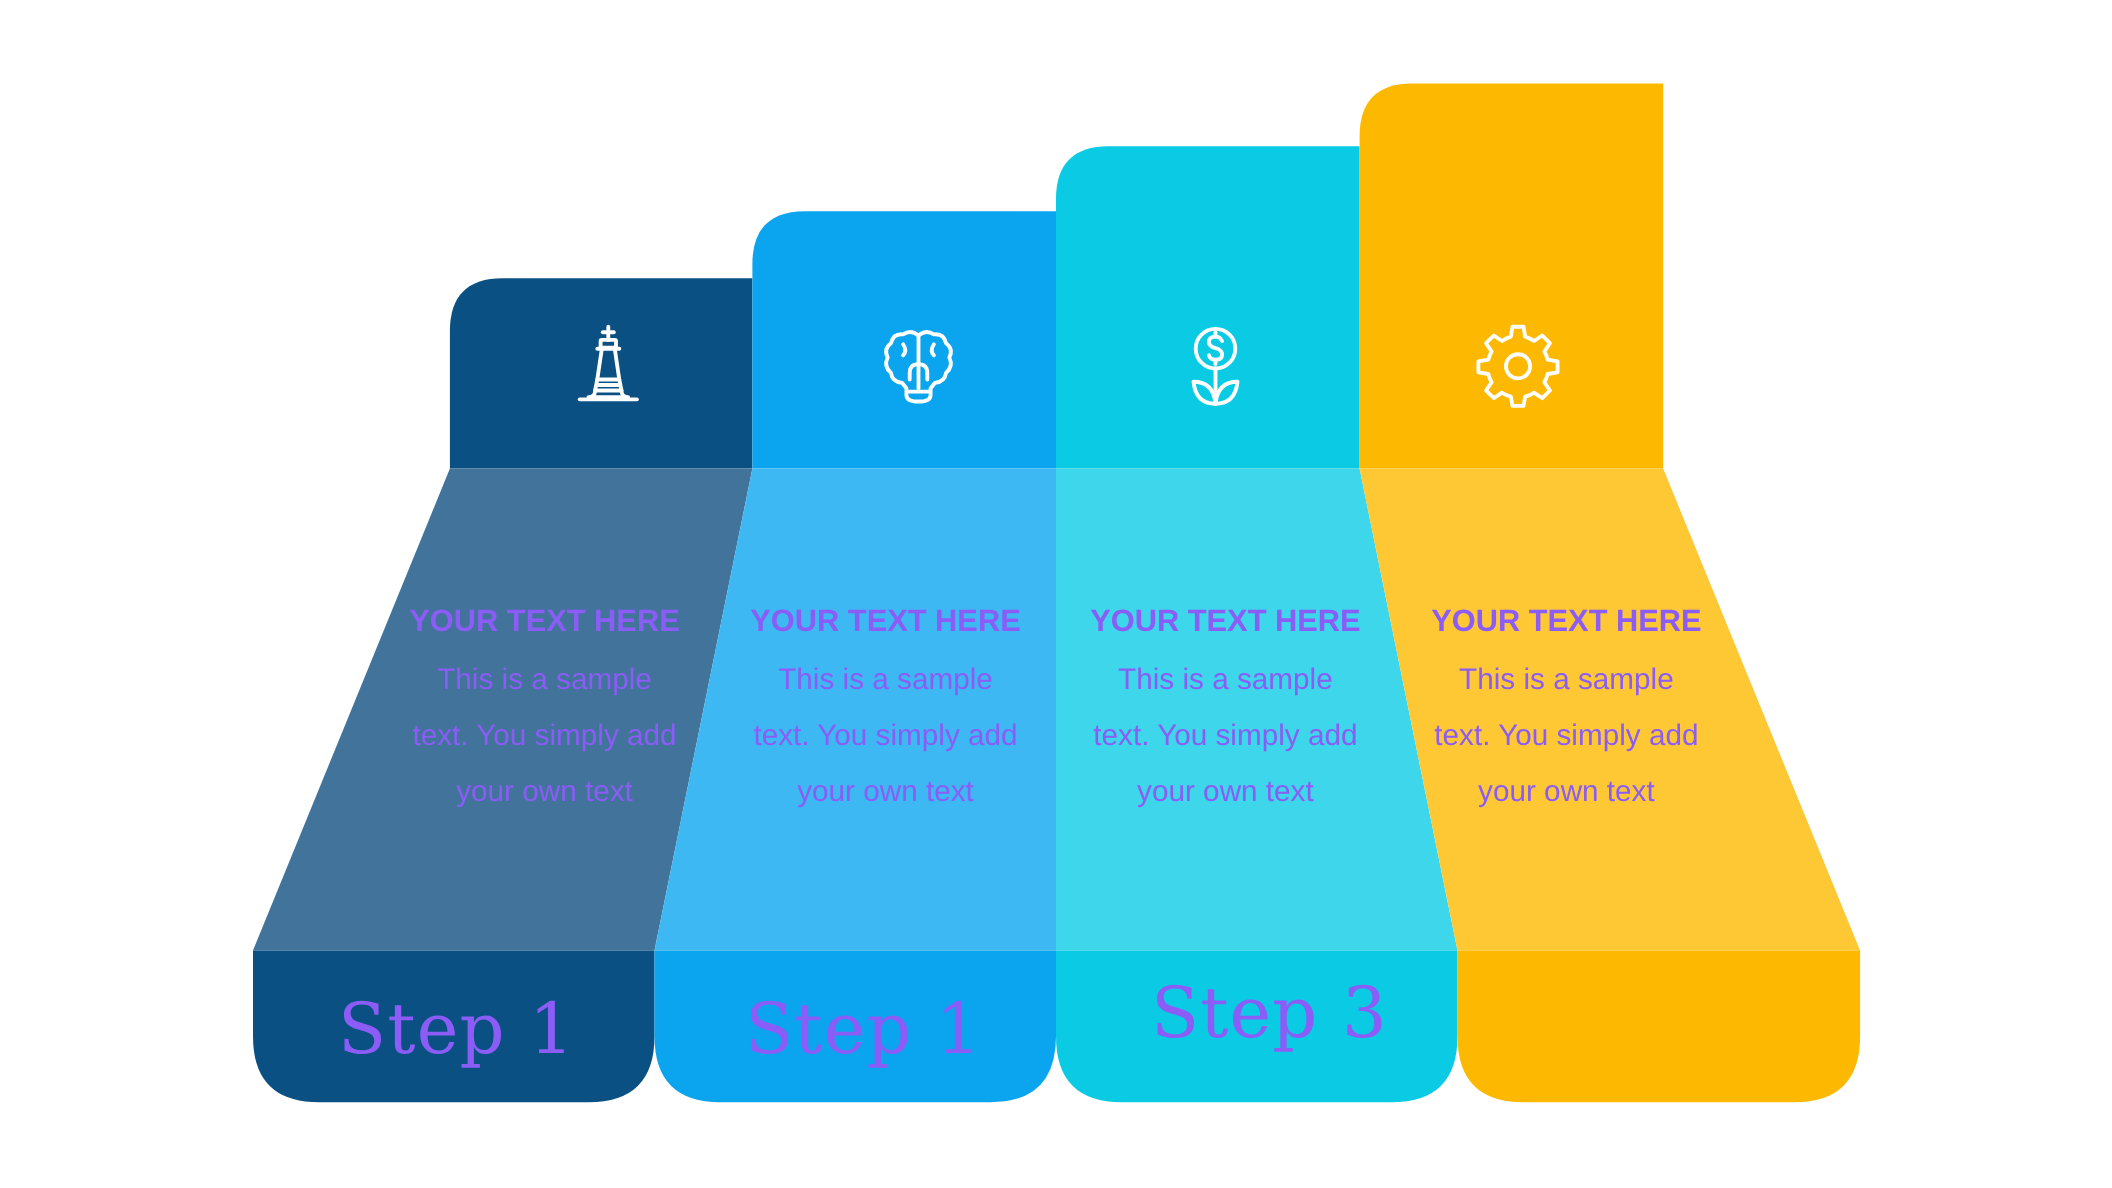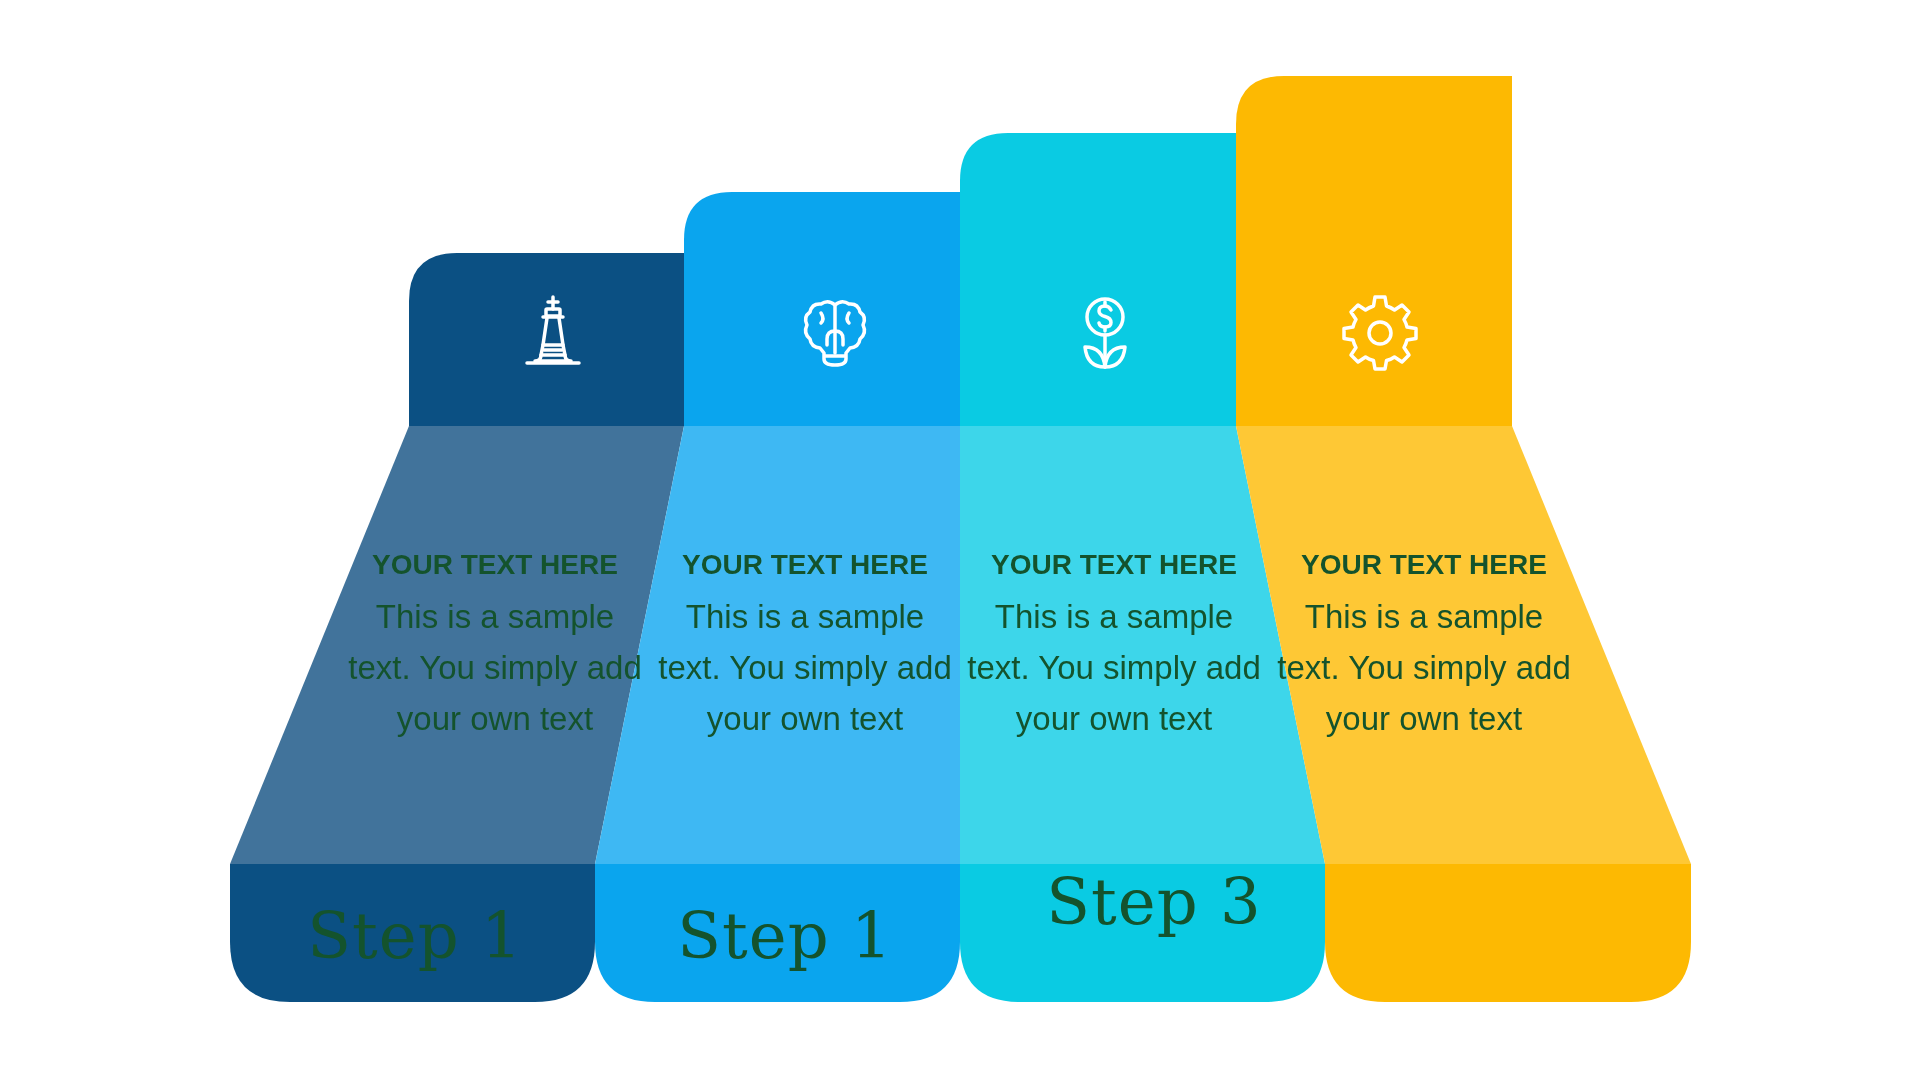--- a/index.html
+++ b/index.html
@@ -1,20 +1,20 @@
 <!DOCTYPE html>
 <html><head>
 <meta charset="utf-8">
 <style>
   html, body { margin:0; padding:0; background:#ffffff; }
   body { width:1920px; height:1080px; position:relative; overflow:hidden; }
   #stage { position:absolute; left:0; top:0; width:1920px; height:1080px; }
-  .txt { position:absolute; color:#14532d; text-align:center; transform:translateX(-50%); white-space:nowrap; }
+  .txt { position:absolute; color:#8b5cf6; text-align:center; transform:translateX(-50%); white-space:nowrap; }
   .heading { font-family:"Liberation Sans", sans-serif; font-weight:bold; font-size:28px; line-height:34px; }
-  .body-line { font-family:"Liberation Sans", sans-serif; font-size:33px; line-height:34px; }
+  .body-line { font-family:"Liberation Sans", sans-serif; font-size:27px; line-height:34px; }
   .step-label { font-family:"DejaVu Serif", serif; font-size:64px; line-height:60px; letter-spacing:1px; }
   .icon { position:absolute; width:80px; height:80px; transform:translate(-50%,-50%); }
   .icon svg { width:100%; height:100%; display:block; }
 </style>
 </head>
 <body>
 
 <div id="stage">
   <svg width="1920" height="1080" viewBox="0 0 1920 1080" style="position:absolute;left:0;top:0">
 
@@ -91,14 +91,14 @@
   <div class="txt body-line" style="left:1114px;top:651px">text. You simply add</div>
   <div class="txt body-line" style="left:1114px;top:702px">your own text</div>
 
   <div class="txt heading" style="left:1424px;top:548px">YOUR TEXT HERE</div>
   <div class="txt body-line" style="left:1424px;top:600px">This is a sample</div>
   <div class="txt body-line" style="left:1424px;top:651px">text. You simply add</div>
   <div class="txt body-line" style="left:1424px;top:702px">your own text</div>
 
   <div class="txt step-label" style="left:415px;top:906px">Step 1</div>
   <div class="txt step-label" style="left:785px;top:906px">Step 1</div>
-  <div class="txt step-label" style="left:1154px;top:872px">Step 3</div>
+  <div class="txt step-label" style="left:1154px;top:892px">Step 3</div>
 </div>
 
 </body></html>

